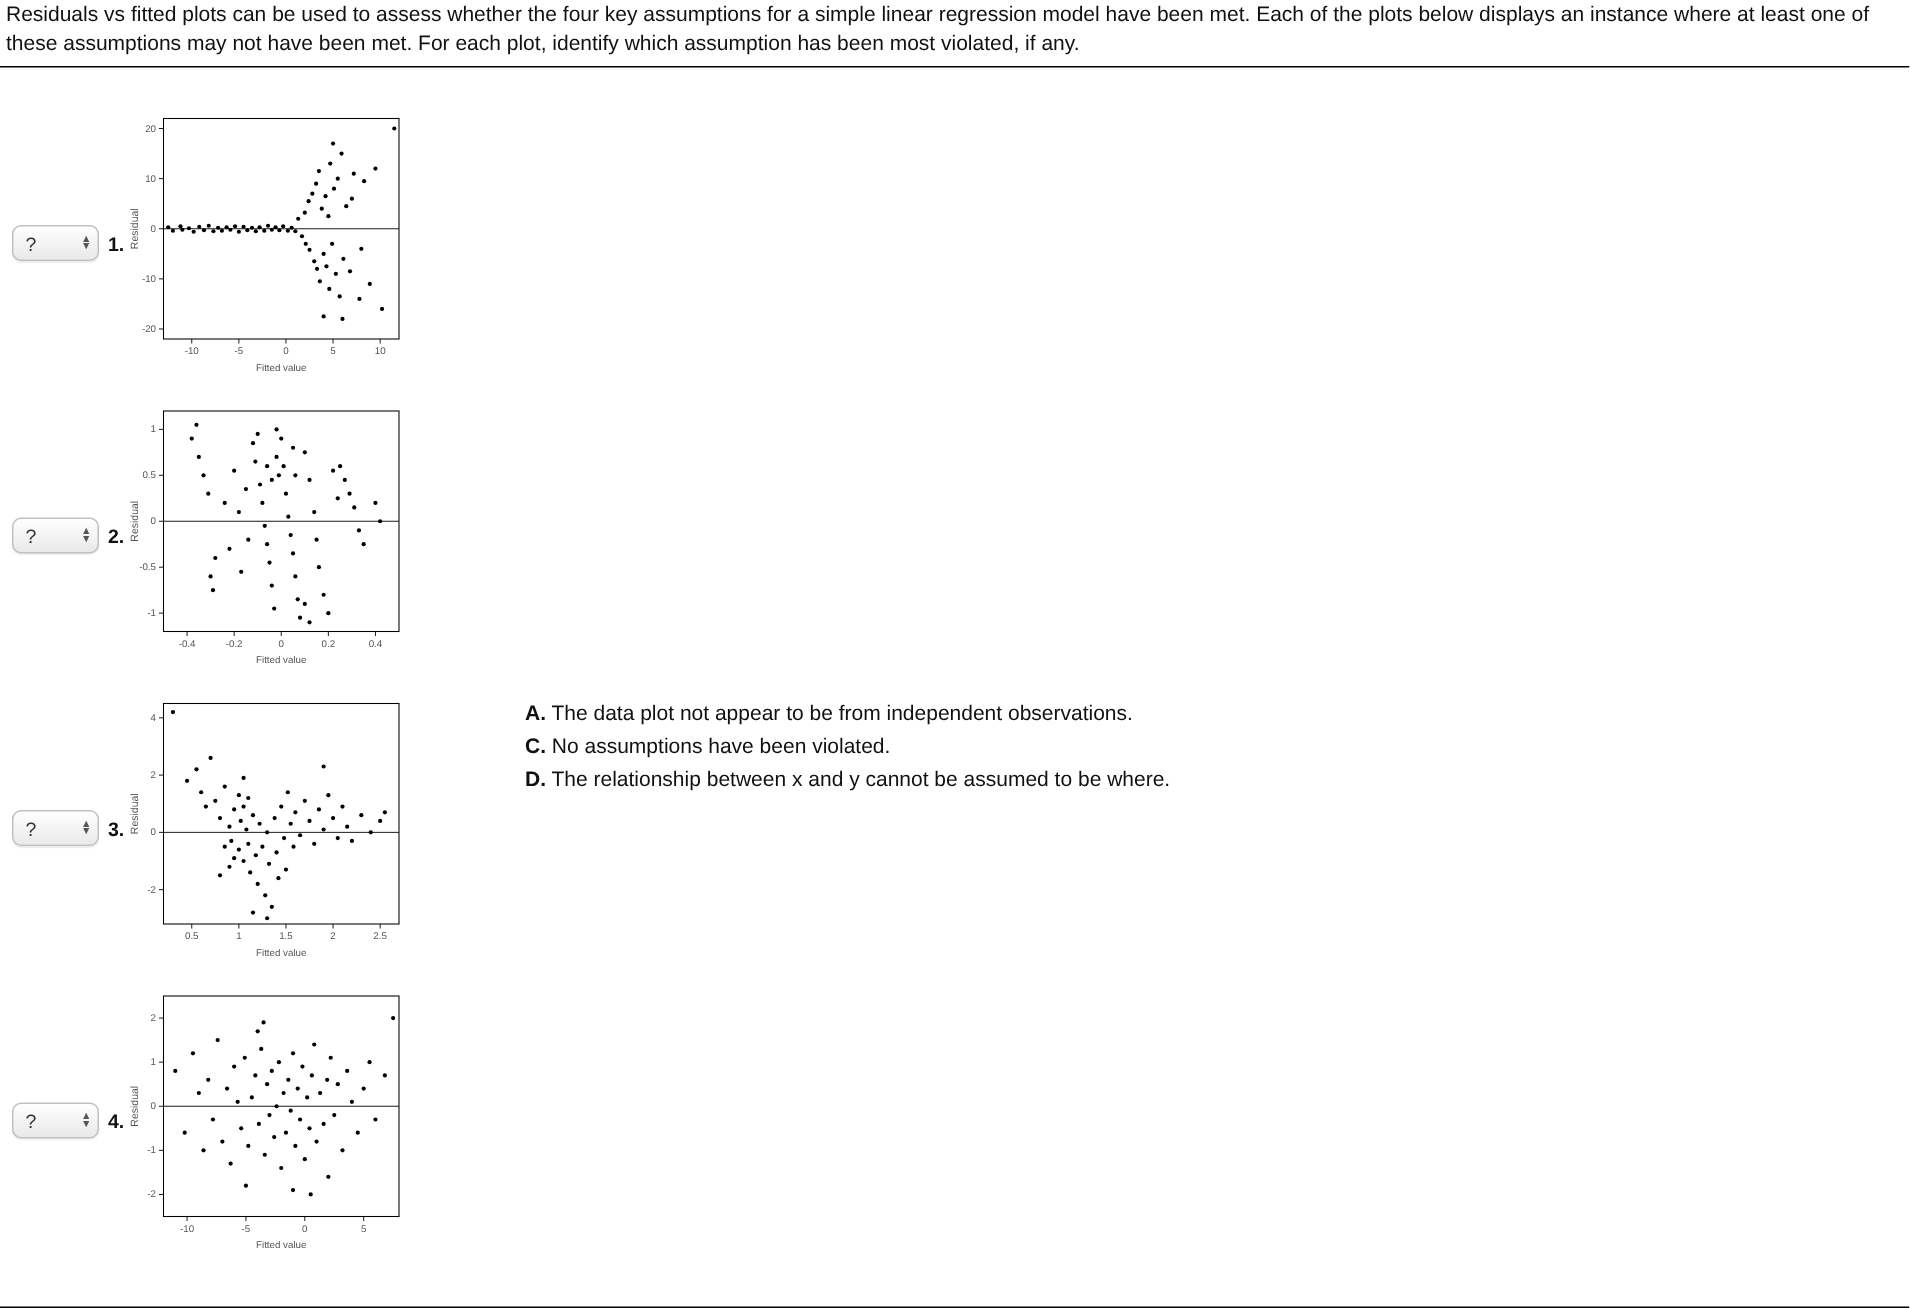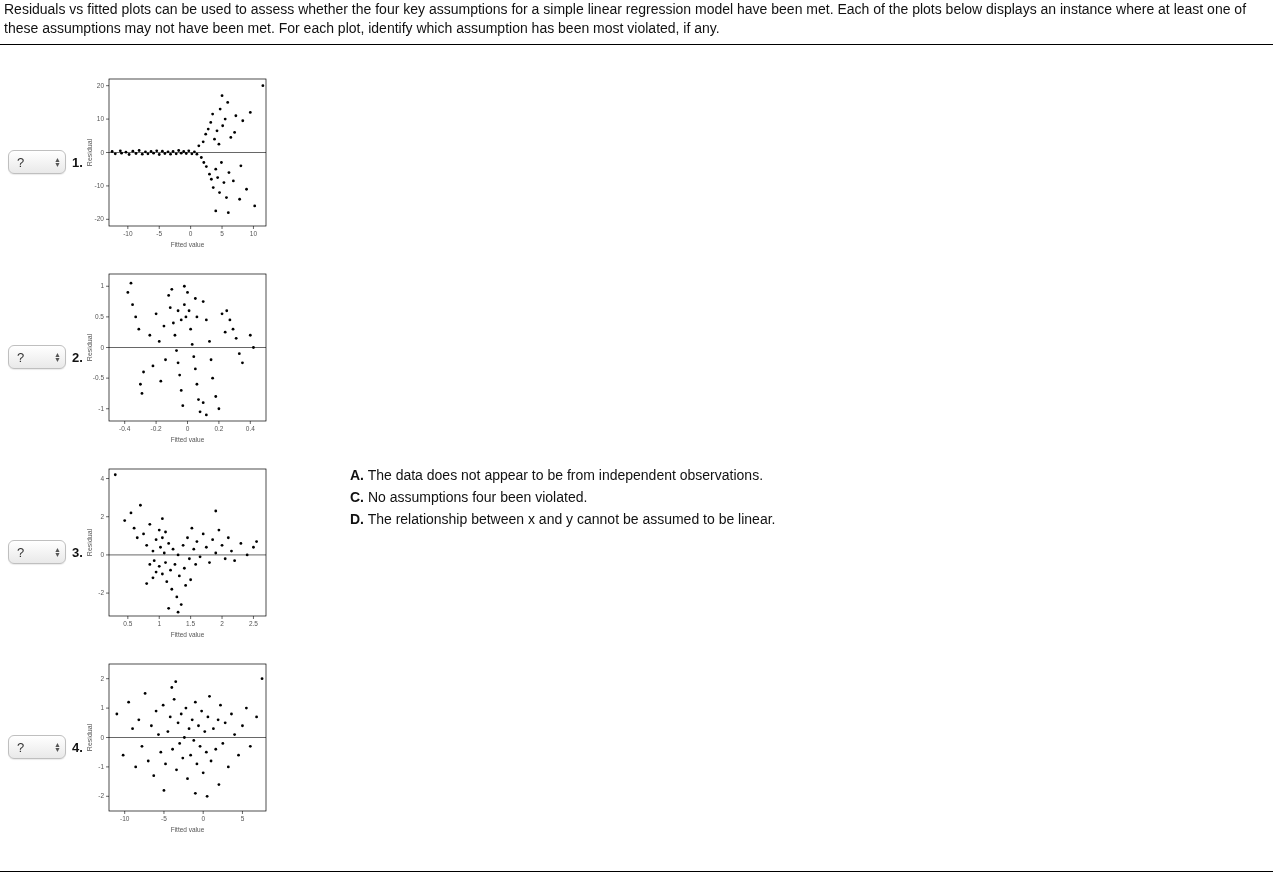--- a/index.html
+++ b/index.html
@@ -508,19 +508,19 @@
               <circle cx="86.80000000000001" cy="27.519999999999982" r="1.4" fill="#000"></circle>
               <text x="102.5" y="172" text-anchor="middle" class="tick-lbl">Fitted value</text>
               <text x="7" y="77.5" text-anchor="middle" class="ylab" transform="rotate(-90 7 77.5)">Residual</text>
             </svg>
         </div>
       </div>
 
     </div>
 
     <div class="answers-col">
-      <div class="opt"><b>A.</b> <span>The data does not appear to be from independent observations.</span></div>
-      <div class="opt"><b>C.</b> <span>No assumptions four been violated.</span></div>
-      <div class="opt"><b>D.</b> <span>The relationship between x and y cannot be assumed to be linear.</span></div>
+      <div class="opt"><b>A.</b> <span>The data plot not appear to be from independent observations.</span></div>
+      <div class="opt"><b>C.</b> <span>No assumptions have been violated.</span></div>
+      <div class="opt"><b>D.</b> <span>The relationship between x and y cannot be assumed to be where.</span></div>
     </div>
 
   </div>
 </div>
 
 </body></html>

